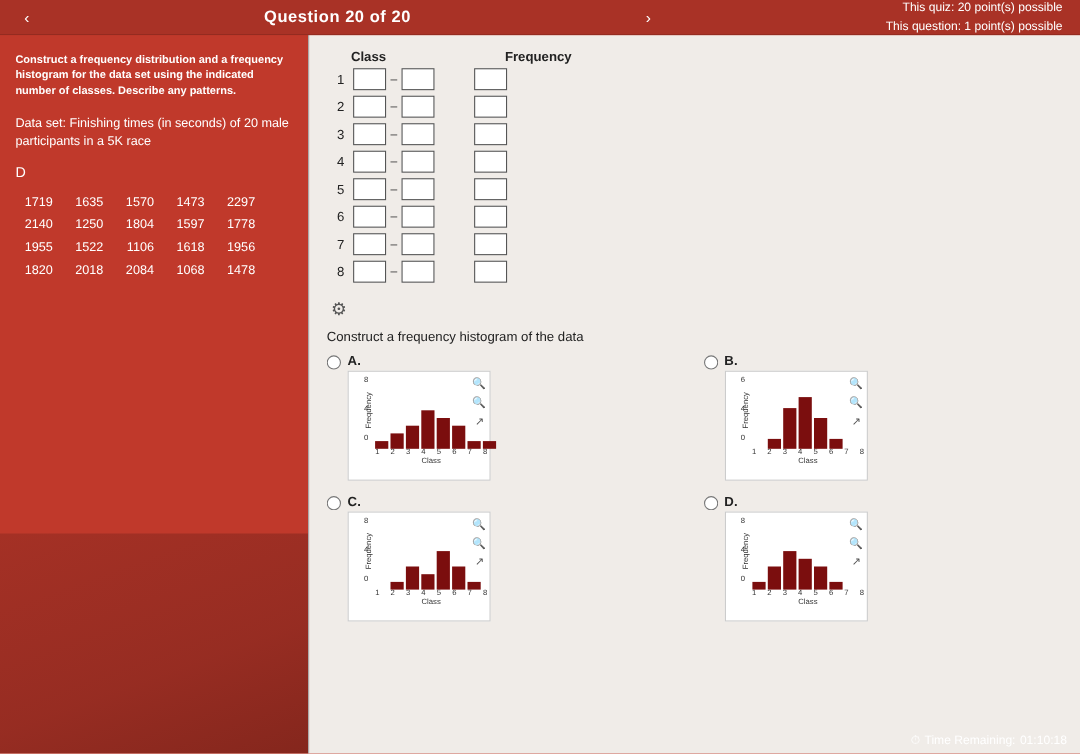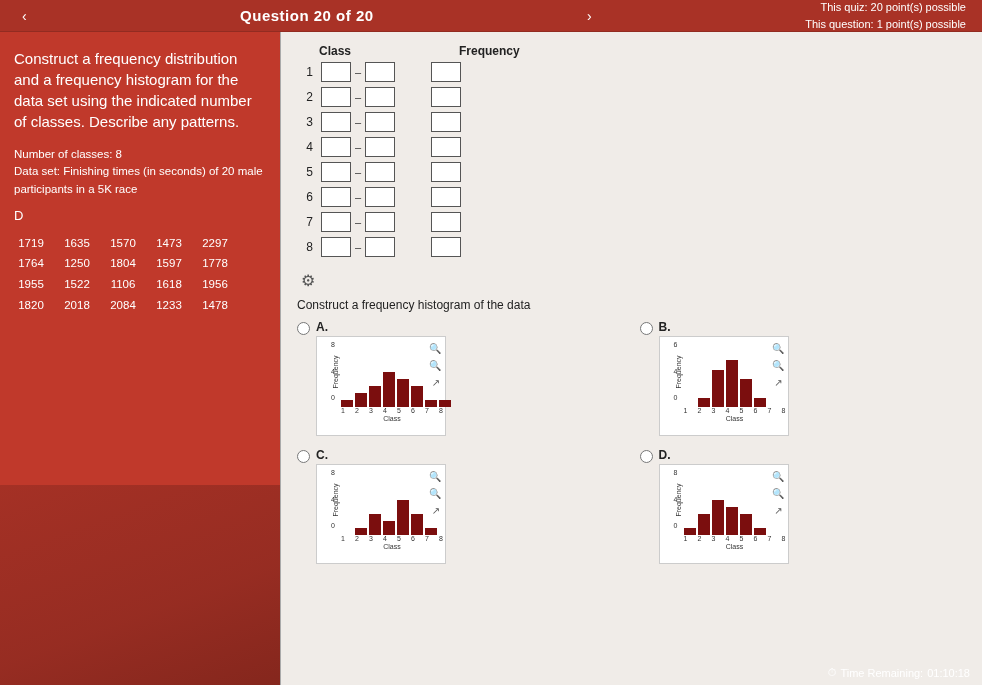--- a/index.html
+++ b/index.html
@@ -52,22 +52,22 @@
     
     .left-panel {
       background: #c0392b;
       width: 280px;
       padding: 16px 14px;
       color: white;
       flex-shrink: 0;
       position: relative;
     }
     .left-panel h3 {
-      font-size: 15px;
-      font-weight: normal;
+      font-size: 10px;
+      font-weight: bold;
       line-height: 1.4;
       margin-bottom: 14px;
     }
     .info-block {
       margin-bottom: 10px;
     }
     .info-block p {
       font-size: 11.5px;
       line-height: 1.5;
     }
@@ -75,21 +75,21 @@
       margin-top: 10px;
       font-size: 11.5px;
       line-height: 1.8;
     }
     .data-row {
       display: flex;
       gap: 12px;
     }
     .data-row span {
       min-width: 34px;
-      text-align: center;
+      text-align: right;
     }
     .pencil-icon {
       margin-top: 8px;
       font-size: 13px;
     }
     
     .left-image-block {
       position: absolute;
       bottom: 0;
       left: 0;
@@ -299,51 +299,50 @@
     <div>This quiz: 20 point(s) possible</div>
     <div>This question: 1 point(s) possible</div>
   </div>
 </div>
 
 <div class="main-content">
 
   <div class="left-panel">
     <h3>Construct a frequency distribution and a frequency histogram for the data set using the indicated number of classes. Describe any patterns.</h3>
     <div class="info-block">
-      <p>Number of classes: 8</p>
       <p>Data set: Finishing times (in seconds) of 20 male participants in a 5K race</p>
     </div>
     <div class="pencil-icon">D</div>
     <div class="data-table" id="data-table-container">
     <div class="data-row">
           <span>1719</span>
           <span>1635</span>
           <span>1570</span>
           <span>1473</span>
           <span>2297</span>
         </div>
         <div class="data-row">
-          <span>1764</span>
+          <span>2140</span>
           <span>1250</span>
           <span>1804</span>
           <span>1597</span>
           <span>1778</span>
         </div>
         <div class="data-row">
           <span>1955</span>
           <span>1522</span>
           <span>1106</span>
           <span>1618</span>
           <span>1956</span>
         </div>
         <div class="data-row">
           <span>1820</span>
           <span>2018</span>
           <span>2084</span>
-          <span>1233</span>
+          <span>1068</span>
           <span>1478</span>
         </div>
       </div>
     <div class="left-image-block"></div>
   </div>
 
   <div class="divider"></div>
 
   <div class="right-panel">
 

